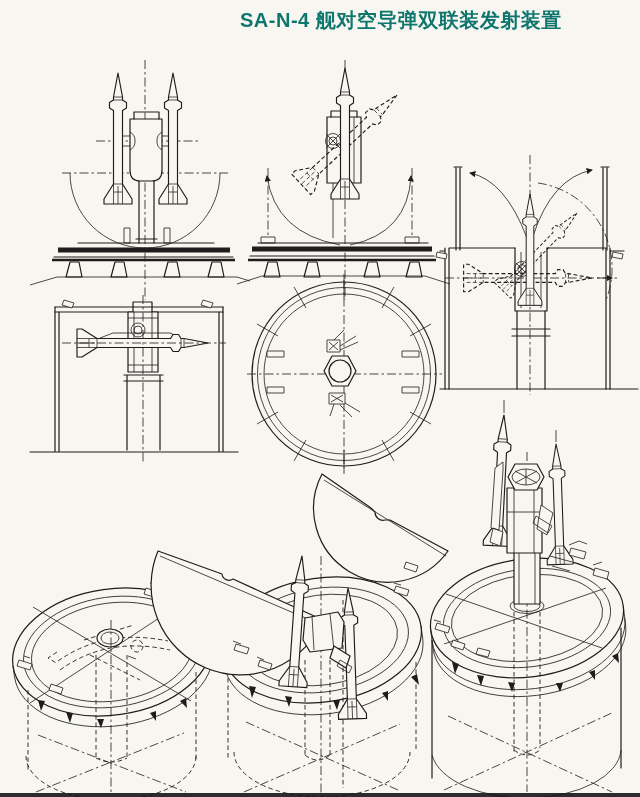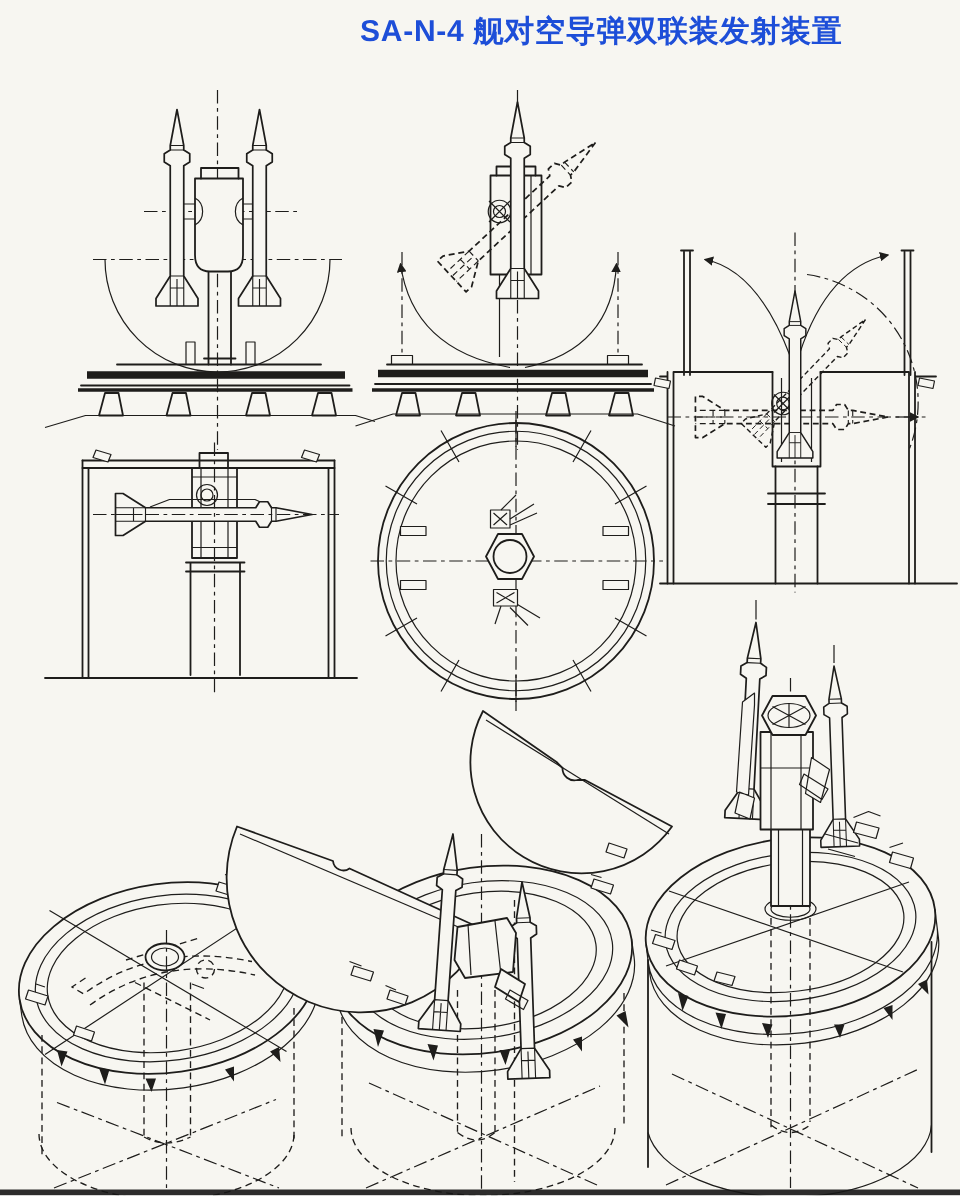--- a/index.html
+++ b/index.html
@@ -1,18 +1,18 @@
 <!DOCTYPE html>
 <html><head>
 <meta charset="utf-8">
 <style>
   html,body{margin:0;padding:0;background:#e9e9e9;}
   .page{position:relative;width:640px;height:797px;background:#f7f6f1;overflow:hidden;
         font-family:"Liberation Sans","DejaVu Sans",sans-serif;}
-  .title{position:absolute;left:240px;top:7px;font-size:20px;font-weight:bold;color:#1d4ed8;
+  .title{position:absolute;left:240px;top:7px;font-size:20px;font-weight:bold;color:#0f766e;
          letter-spacing:0.5px;white-space:nowrap;}
   .scanbar{position:absolute;left:0;bottom:0;width:640px;height:4px;background:#161616;opacity:.9;}
   svg{position:absolute;left:0;top:0;}
   
   .s  {stroke:#1e1d1b;fill:none;stroke-width:1.2;stroke-linejoin:round;stroke-linecap:round;}
   .t  {stroke:#1e1d1b;fill:none;stroke-width:0.8;stroke-linejoin:round;}
   .h2 {stroke:#1e1d1b;fill:none;stroke-width:2.4;}
   .h5 {stroke:#1e1d1b;fill:none;stroke-width:5;}
   .dd {stroke:#1e1d1b;fill:none;stroke-width:0.8;stroke-dasharray:9 3 2.5 3;}
   .dash{stroke:#1e1d1b;fill:none;stroke-width:0.9;stroke-dasharray:4.5 3;}

